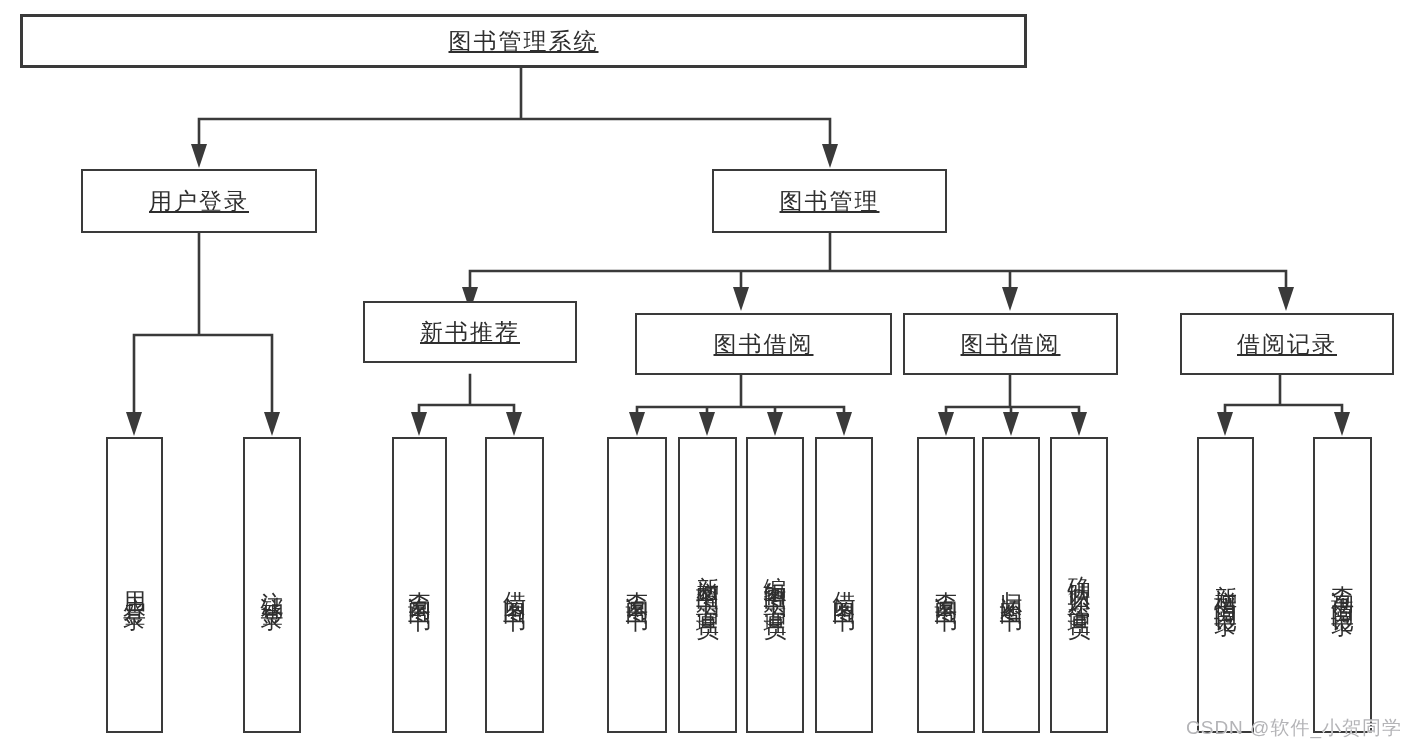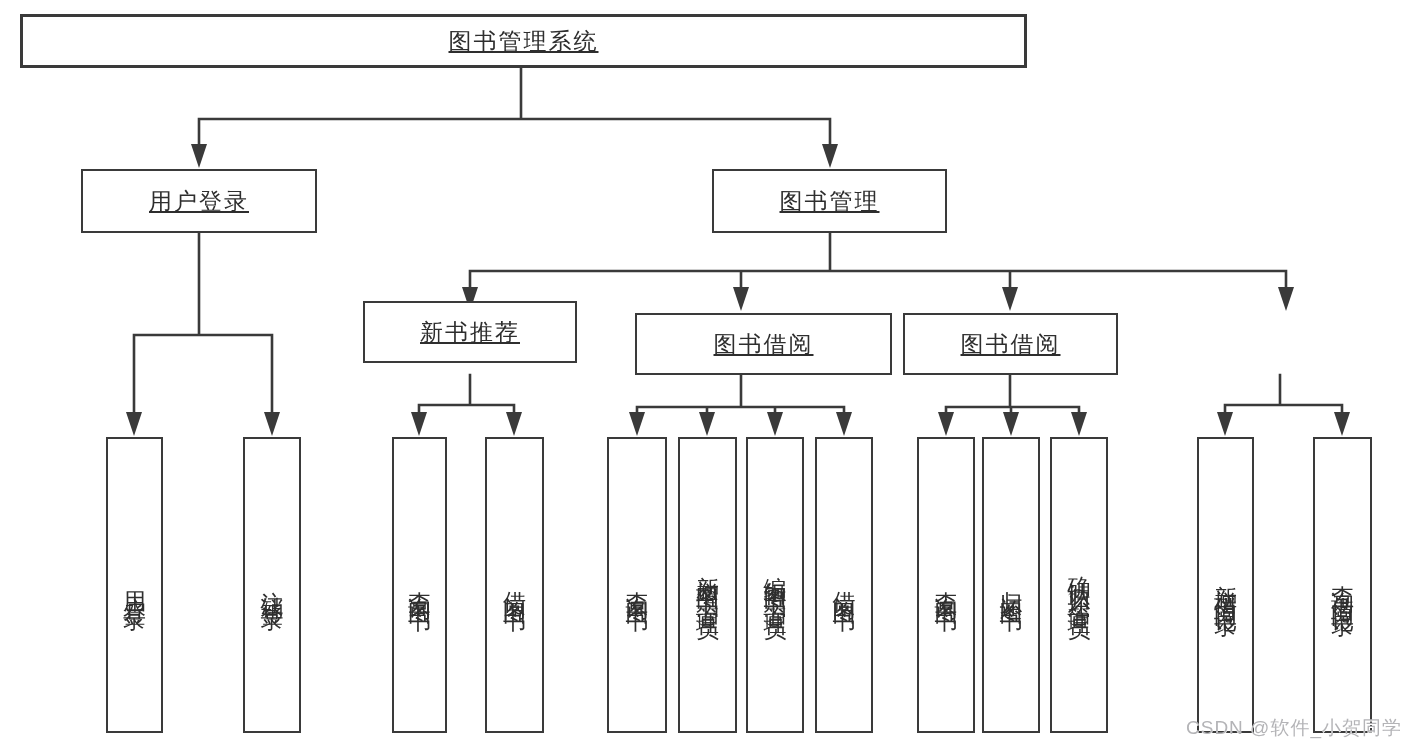--- a/index.html
+++ b/index.html
@@ -101,20 +101,23 @@
 
   <div class="node" style="left:363px;top:301px;width:214px;height:62px">
     <span class="lbl">新书推荐</span>
   </div>
   <div class="node" style="left:635px;top:313px;width:257px;height:62px">
     <span class="lbl">图书借阅</span>
   </div>
   <div class="node" style="left:903px;top:313px;width:215px;height:62px">
     <span class="lbl">图书借阅</span>
   </div>
+  <div class="node" style="left:1180px;top:313px;width:214px;height:62px">
+    <span class="lbl">借阅记录</span>
+  </div>
 
   <div class="node" style="left:106px;top:437px;width:57px;height:296px">
     <span class="vlbl">用户登录</span>
   </div>
   <div class="node" style="left:243px;top:437px;width:58px;height:296px">
     <span class="vlbl">注销登录</span>
   </div>
 
   <div class="node" style="left:392px;top:437px;width:55px;height:296px">
     <span class="vlbl">查询图书</span>

